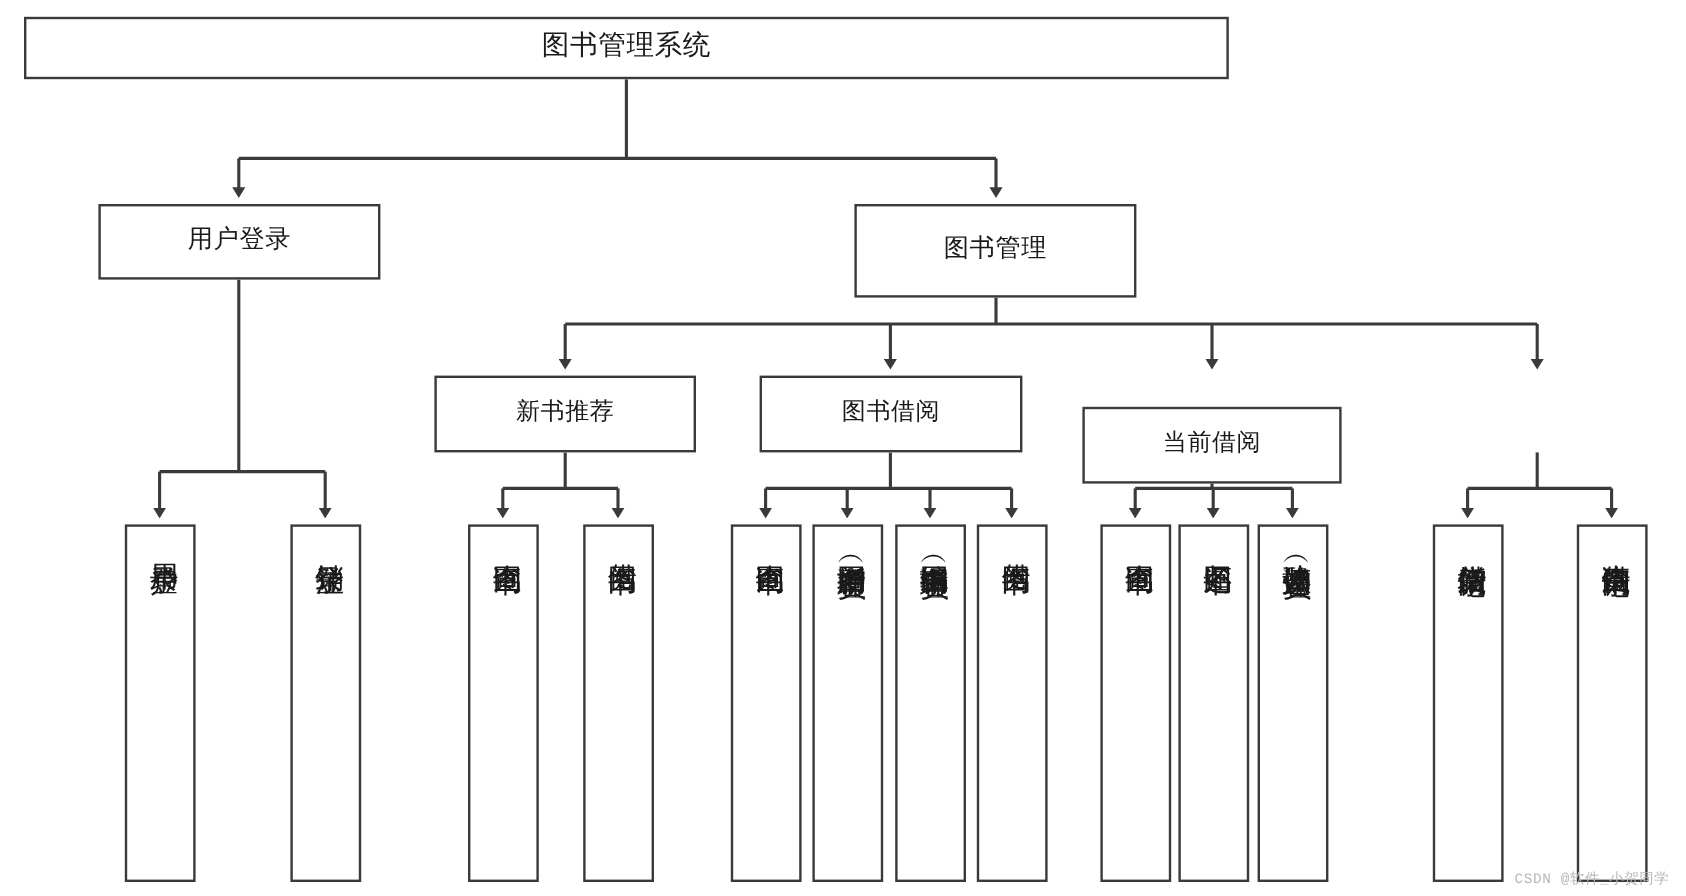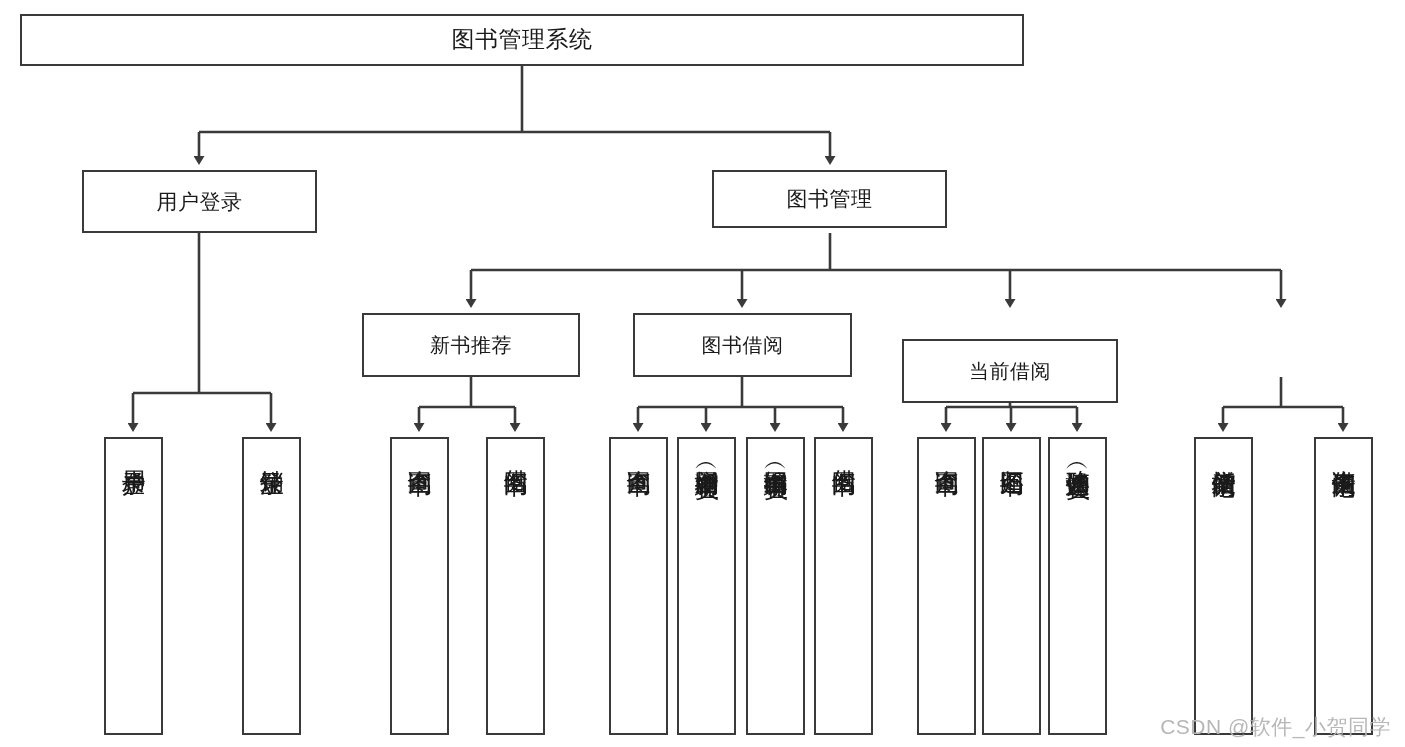--- a/index.html
+++ b/index.html
@@ -10,20 +10,21 @@
   }
   body {
     font-family: "Liberation Sans", "DejaVu Sans", sans-serif;
   }
   #canvas {
     position: relative;
     width: 1405px;
     height: 747px;
     background: #ffffff;
     overflow: hidden;
+    font-family: Liberation Mono, monospace;
   }
   svg#wires {
     position: absolute;
     left: 0;
     top: 0;
     width: 1405px;
     height: 747px;
     pointer-events: none;
   }
   .node {
@@ -60,21 +61,21 @@
     text-orientation: upright;
     font-size: 24px;
     line-height: 1.02;
     letter-spacing: 1px;
     white-space: nowrap;
   }
   .watermark {
     position: absolute;
     right: 14px;
     bottom: 6px;
-    font-size: 21px;
+    font-size: 12px;
     color: #b7b7b7;
     z-index: 5;
     white-space: nowrap;
     letter-spacing: 0.5px;
   }
 </style>
 </head>
 <body>
 
 <div id="canvas">
@@ -130,21 +131,21 @@
     </g>
   </svg>
 
   <div class="node root" style="left:20px; top:14px; width:1004px; height:52px;">
     <span class="label">图书管理系统</span>
   </div>
 
   <div class="node lvl2" style="left:82px; top:170px; width:235px; height:63px;">
     <span class="label">用户登录</span>
   </div>
-  <div class="node lvl2" style="left:712px; top:170px; width:235px; height:58px;">
+  <div class="node lvl2" style="left:712px; top:170px; width:235px; height:78px;">
     <span class="label">图书管理</span>
   </div>
 
   <div class="node lvl3" style="left:633px; top:313px; width:219px; height:64px;">
     <span class="label">图书借阅</span>
   </div>
   <div class="node lvl3" style="left:362px; top:313px; width:218px; height:64px;">
     <span class="label">新书推荐</span>
   </div>
   <div class="node lvl3" style="left:902px; top:313px; width:216px; height:64px;margin-top:26px;">

